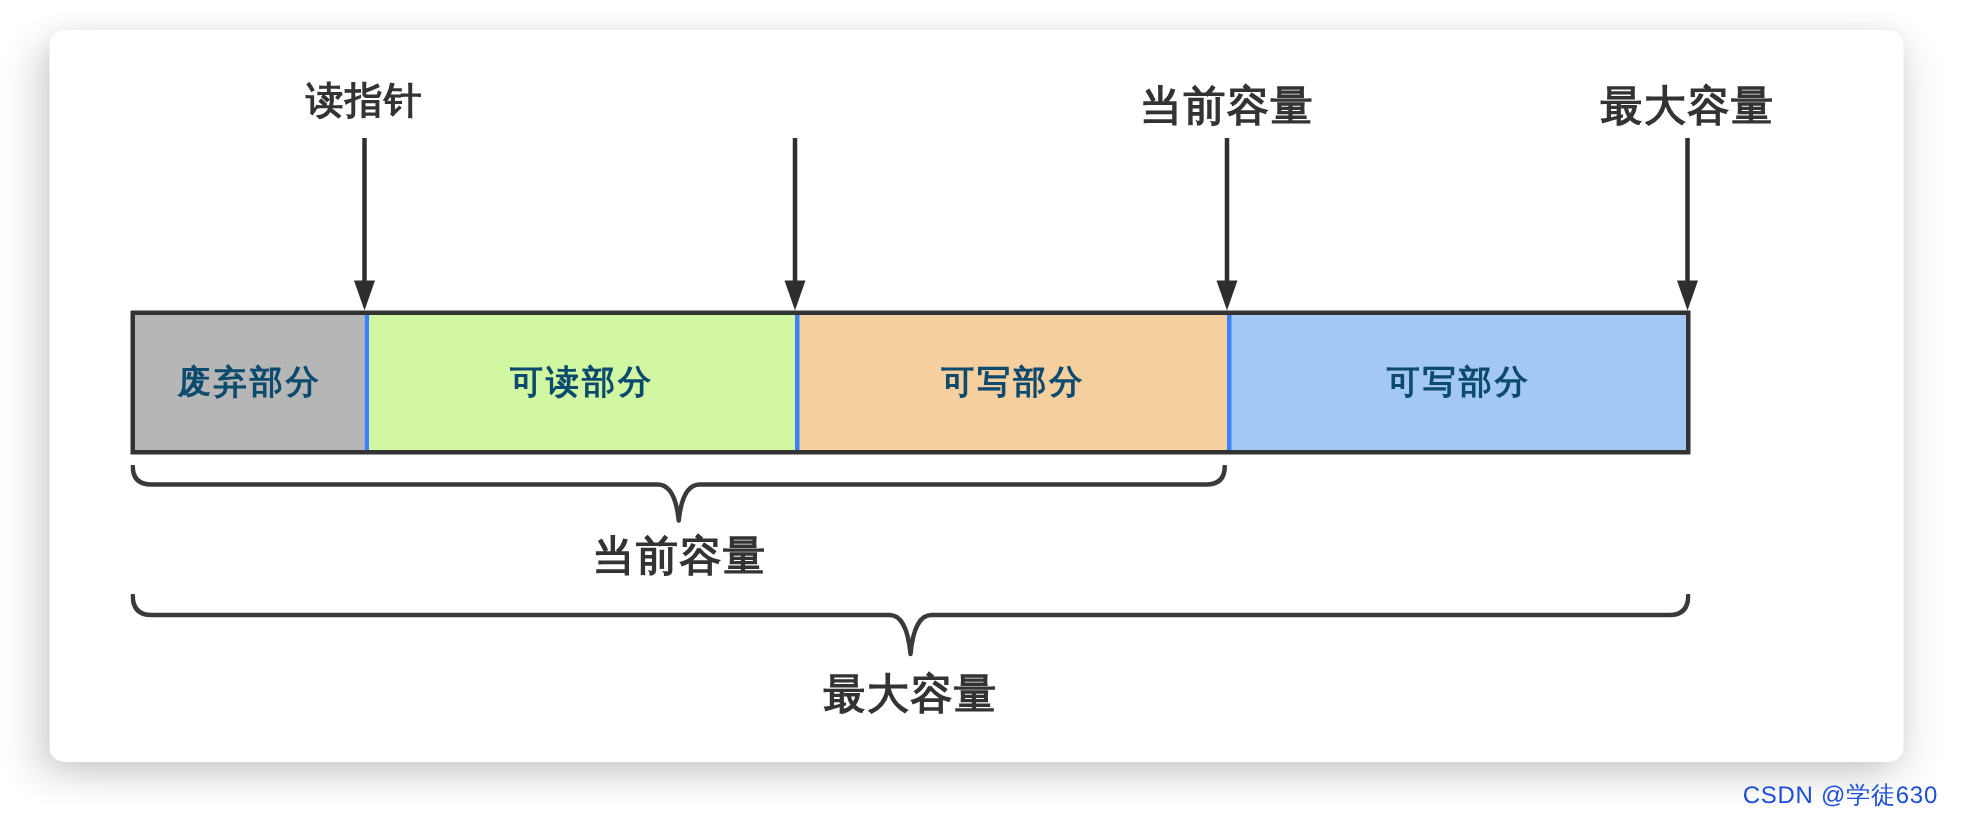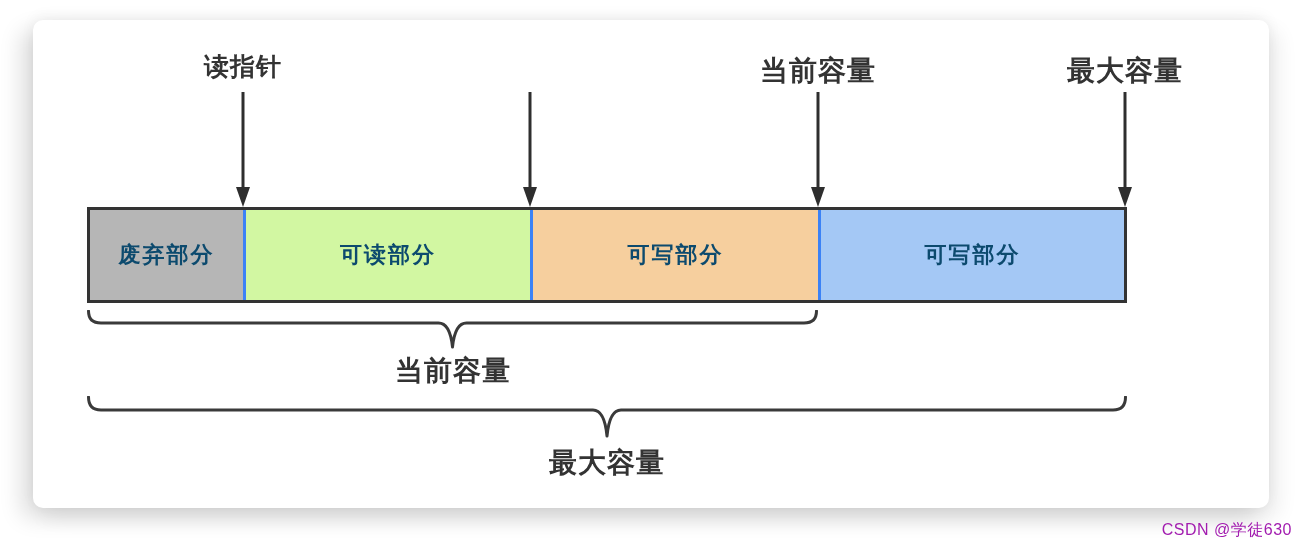--- a/index.html
+++ b/index.html
@@ -94,21 +94,21 @@
     color: #333333;
     white-space: nowrap;
   }
   .bl-1 { left: 310px; top: 332px; }
   .bl-2 { left: 464px; top: 424px; }
   
   .watermark {
     position: absolute;
     right: 16px; top: 520px;
     font-size: 16px;
-    color: #a21caf;
+    color: #1d4ed8;
     letter-spacing: 0.5px;
   }
 </style>
 </head>
 <body>
 
 <div class="stage">
   <div class="card">
 
     <div class="pointer-label pl-1">读指针</div>

